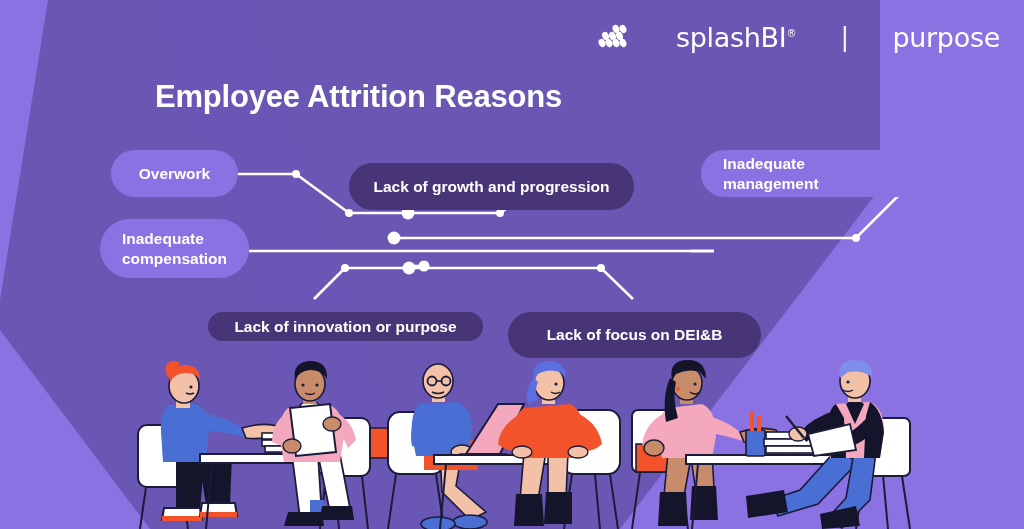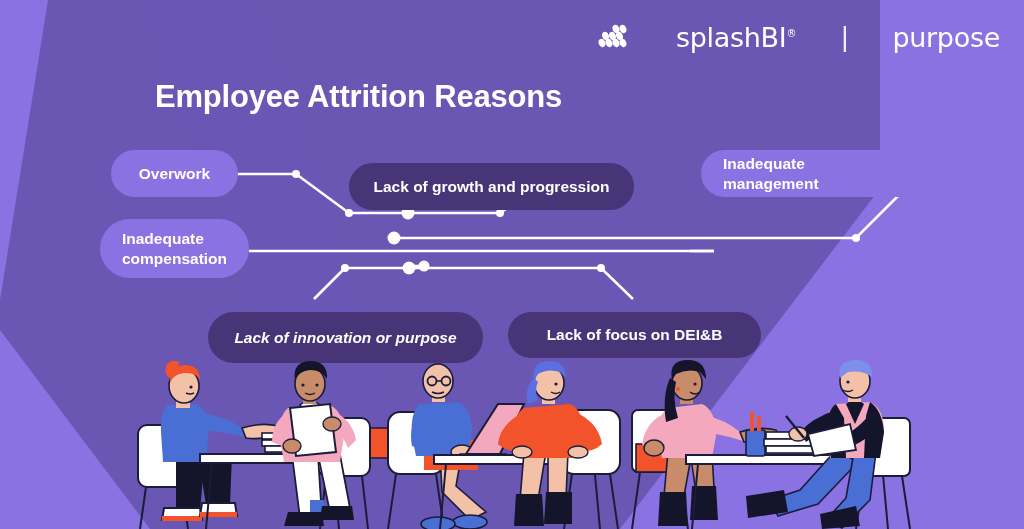--- a/index.html
+++ b/index.html
@@ -87,21 +87,21 @@
     padding: 0 22px;
   }
   .pill-light { background: #8b72e3; }
   .pill-dark  { background: #473577; margin-top: 13px; }
 
   .pill-overwork      { left: 111px; top: 150px; width: 127px; height: 47px; }
   .pill-growth        { left: 349px; top: 150px; width: 285px; height: 47px; }
   .pill-management    { left: 701px; top: 150px; width: 225px; height: 47px; }
   .pill-compensation  { left: 100px; top: 219px; width: 149px; height: 59px; }
   .pill-inflexible    { left: 714px; top: 222px; width: 166px; height: 59px; }
-  .pill-innovation    { left: 208px; top: 299px; width: 275px; height: 51px; font-style: italic; }
+  .pill-innovation    { left: 208px; top: 299px; width: 275px; height: 29px; }
   .pill-dei           { left: 508px; top: 299px; width: 253px; height: 46px; }
 </style>
 </head>
 <body>
 
 <div id="infographic">
 
   <svg class="bg-svg" viewBox="0 0 1024 529" preserveAspectRatio="none">
     <rect x="0" y="0" width="1024" height="529" fill="#6a57b4"></rect>
 

